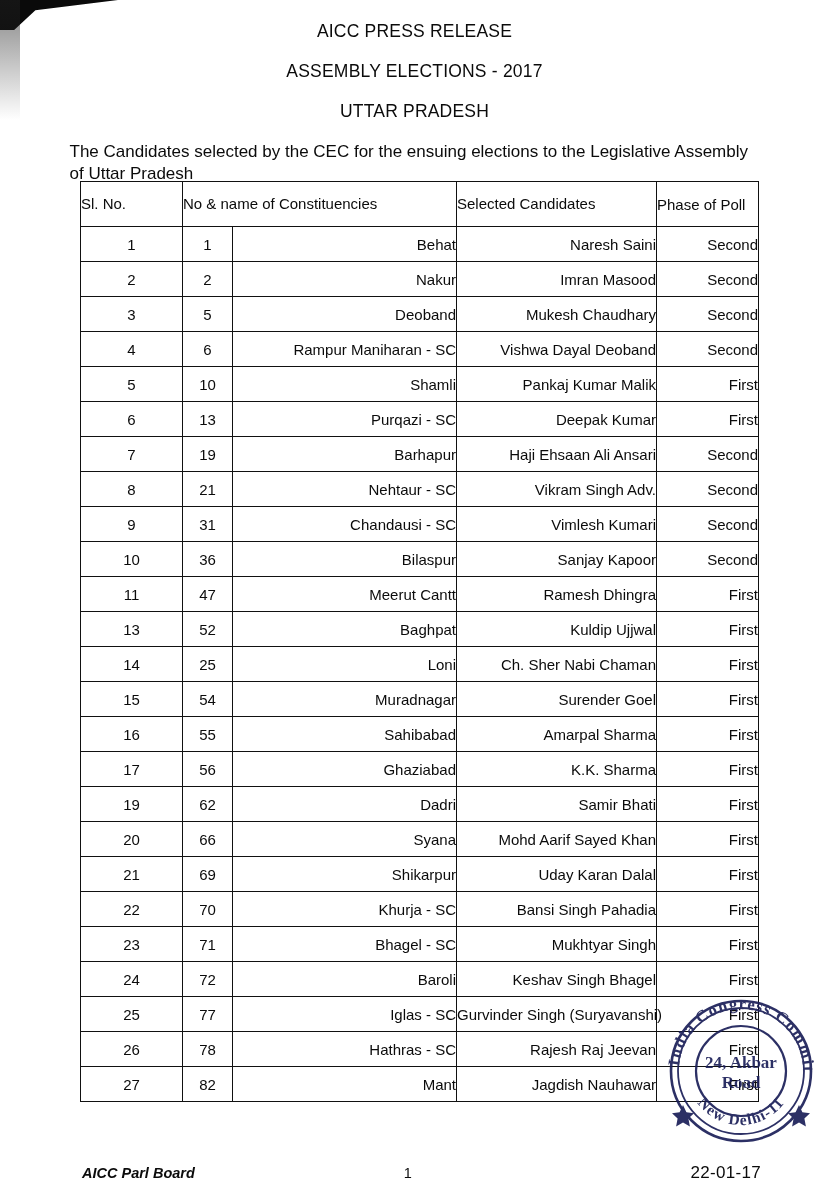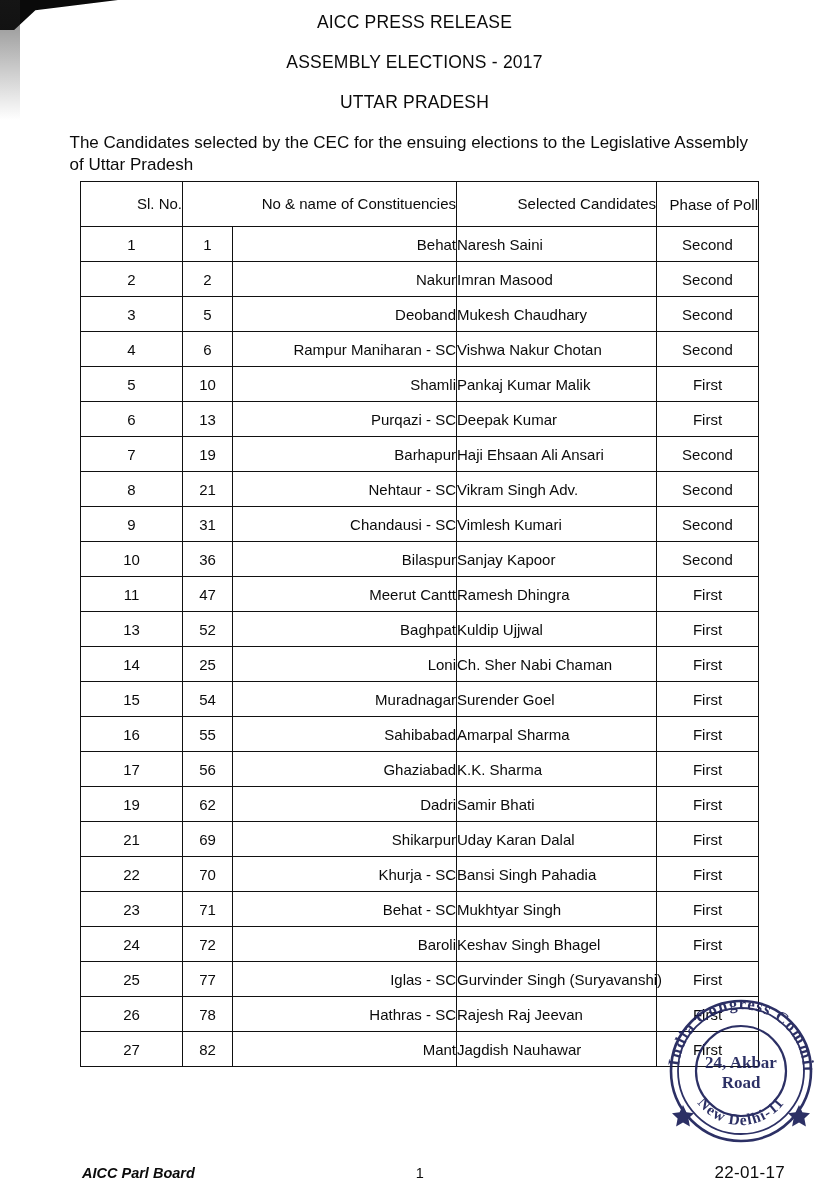--- a/index.html
+++ b/index.html
@@ -40,21 +40,21 @@
 
   
   .doc {
     position: absolute;
     left: 0;
     top: 0;
     width: 829px;
   }
   .title-block {
     text-align: center;
-    padding-top: 12px;
+    padding-top: 21px;
   }
   .title-line {
     font-size: 17.5px;
     letter-spacing: .2px;
     margin-bottom: 19px;
     white-space: nowrap;
   }
   .subtitle {
     font-size: 17px;
     line-height: 22px;
@@ -87,21 +87,21 @@
   }
   
   col.c-sl   { width: 102px; }
   col.c-num  { width: 50px;  }
   col.c-name { width: 224px; }
   col.c-cand { width: 200px; }
   col.c-ph   { width: 102px; }
 
   thead th {
     height: 44px;
-    text-align: right;
+    text-align: left;
     vertical-align: middle;
     font-size: 15.5px;
     line-height: 18px;
   }
   thead th.th-phase {
     font-size: 15px;
     line-height: 17px;
   }
 
   tbody td {
@@ -115,38 +115,38 @@
   td.num {
     text-align: center;
     font-size: 15.5px;
   }
   td.cname {
     text-align: right;
     padding-left: 7px;
     font-size: 15.5px;
   }
   td.cand {
-    text-align: left;
+    text-align: right;
     padding-left: 7px;
     font-size: 15.5px;
     white-space: nowrap;
   }
   td.phase {
-    text-align: center;
+    text-align: right;
     padding-left: 5px;
     font-size: 15.5px;
     vertical-align: middle;
     padding-bottom: 5px;
   }
 
   
   .footer {
     position: absolute;
     left: 82px;
-    right: 44px;
+    right: 68px;
     top: 1163px;
     display: flex;
     align-items: baseline;
     font-size: 15px;
   }
   .footer-left {
     font-style: italic;
     font-weight: bold;
     font-size: 14.5px;
     flex: 0 0 auto;
@@ -229,21 +229,21 @@
           <td class="sl">3</td>
           <td class="num">5</td>
           <td class="cname">Deoband</td>
           <td class="cand">Mukesh Chaudhary</td>
           <td class="phase">Second</td>
         </tr>
         <tr>
           <td class="sl">4</td>
           <td class="num">6</td>
           <td class="cname">Rampur Maniharan - SC</td>
-          <td class="cand">Vishwa Nakur Chotan</td>
+          <td class="cand">Vishwa Dayal Deoband</td>
           <td class="phase">Second</td>
         </tr>
         <tr>
           <td class="sl">5</td>
           <td class="num">10</td>
           <td class="cname">Shamli</td>
           <td class="cand">Pankaj Kumar Malik</td>
           <td class="phase">First</td>
         </tr>
         <tr>
@@ -324,37 +324,44 @@
           <td class="phase">First</td>
         </tr>
         <tr>
           <td class="sl">19</td>
           <td class="num">62</td>
           <td class="cname">Dadri</td>
           <td class="cand">Samir Bhati</td>
           <td class="phase">First</td>
         </tr>
         <tr>
+          <td class="sl">20</td>
+          <td class="num">66</td>
+          <td class="cname">Syana</td>
+          <td class="cand">Mohd Aarif Sayed Khan</td>
+          <td class="phase">First</td>
+        </tr>
+        <tr>
           <td class="sl">21</td>
           <td class="num">69</td>
           <td class="cname">Shikarpur</td>
           <td class="cand">Uday Karan Dalal</td>
           <td class="phase">First</td>
         </tr>
         <tr>
           <td class="sl">22</td>
           <td class="num">70</td>
           <td class="cname">Khurja - SC</td>
           <td class="cand">Bansi Singh Pahadia</td>
           <td class="phase">First</td>
         </tr>
         <tr>
           <td class="sl">23</td>
           <td class="num">71</td>
-          <td class="cname">Behat - SC</td>
+          <td class="cname">Bhagel - SC</td>
           <td class="cand">Mukhtyar Singh</td>
           <td class="phase">First</td>
         </tr>
         <tr>
           <td class="sl">24</td>
           <td class="num">72</td>
           <td class="cname">Baroli</td>
           <td class="cand">Keshav Singh Bhagel</td>
           <td class="phase">First</td>
         </tr>

